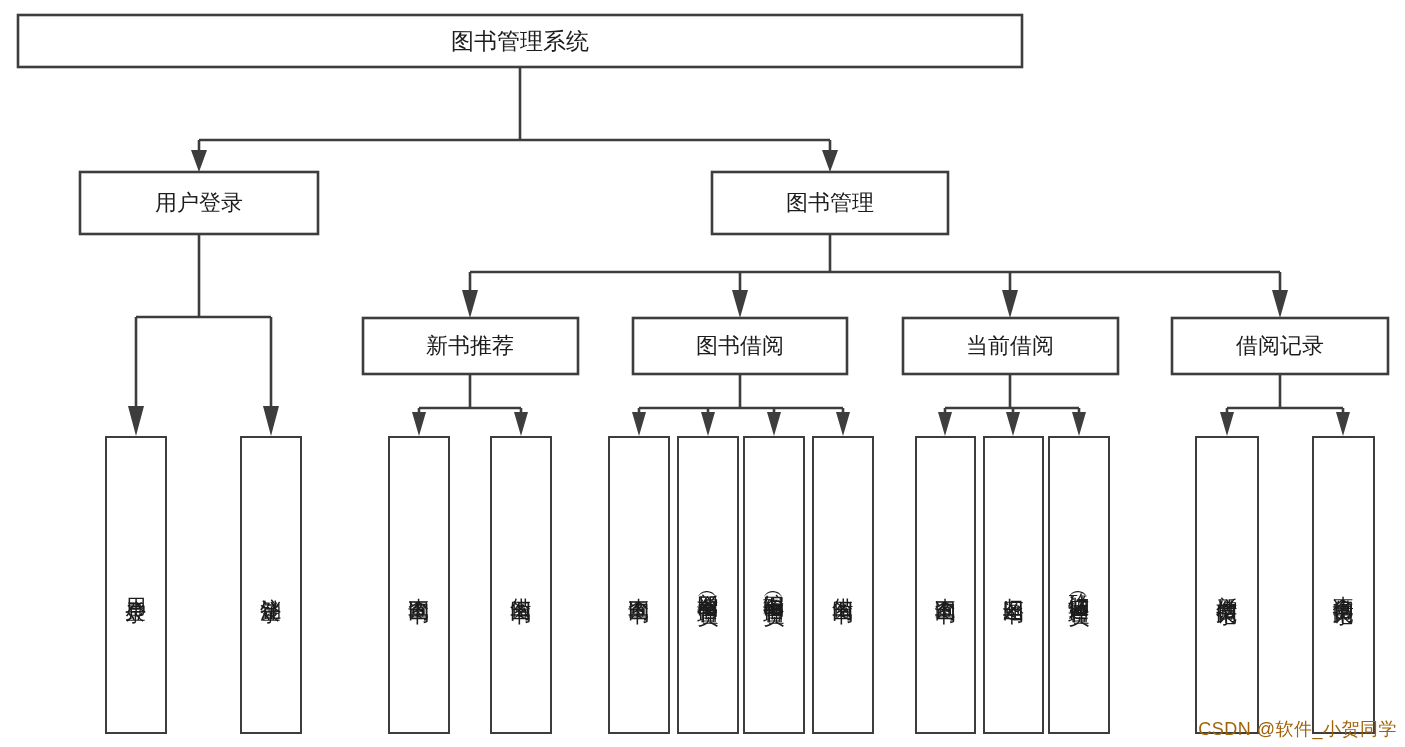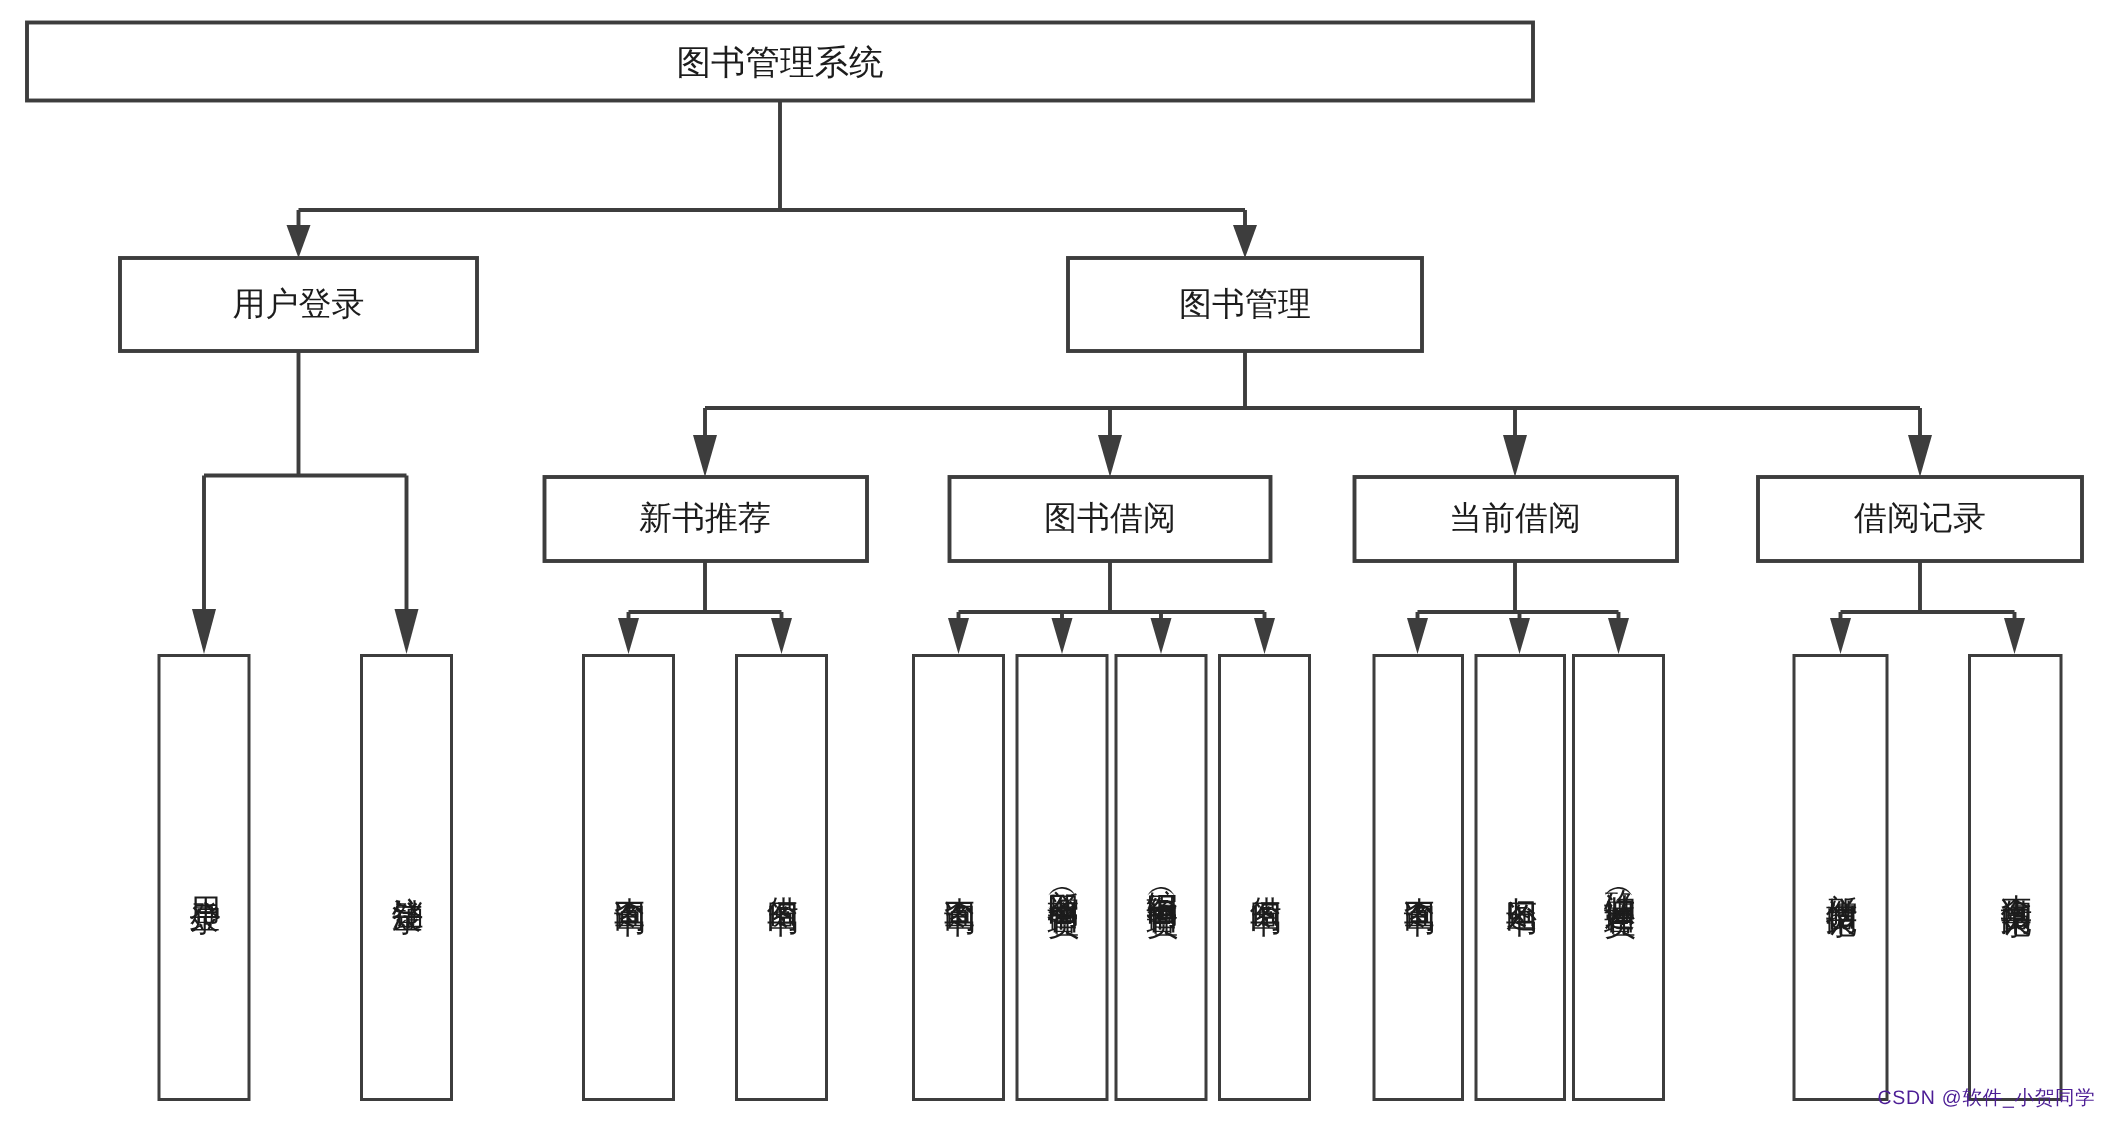--- a/index.html
+++ b/index.html
@@ -66,22 +66,22 @@
   }
   .arrow-head {
     fill: #3d3d3d;
     stroke: none;
   }
   #watermark {
     position: absolute;
     right: 8px;
     bottom: 6px;
     font-family: "Liberation Sans", "DejaVu Sans", sans-serif;
-    font-size: 13px;
-    color: #4c1d95;
+    font-size: 18px;
+    color: #a16207;
     letter-spacing: 0.5px;
     user-select: none;
     pointer-events: none;
   }
 </style>
 </head>
 <body>
 
 <svg id="diagram" viewBox="0 0 1405 747">
 

